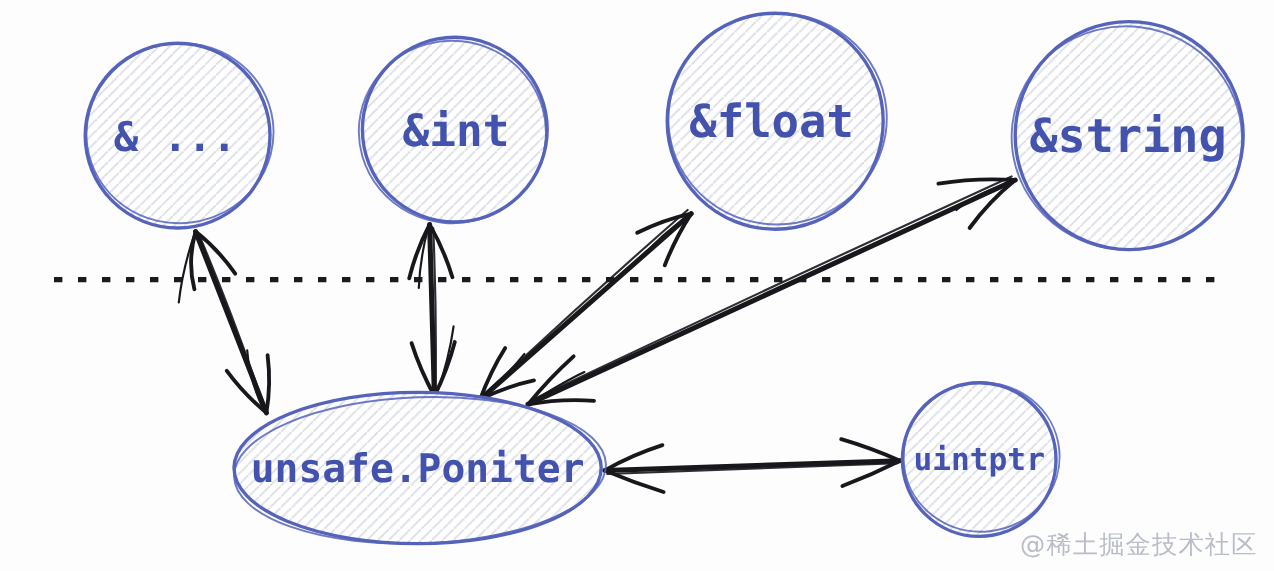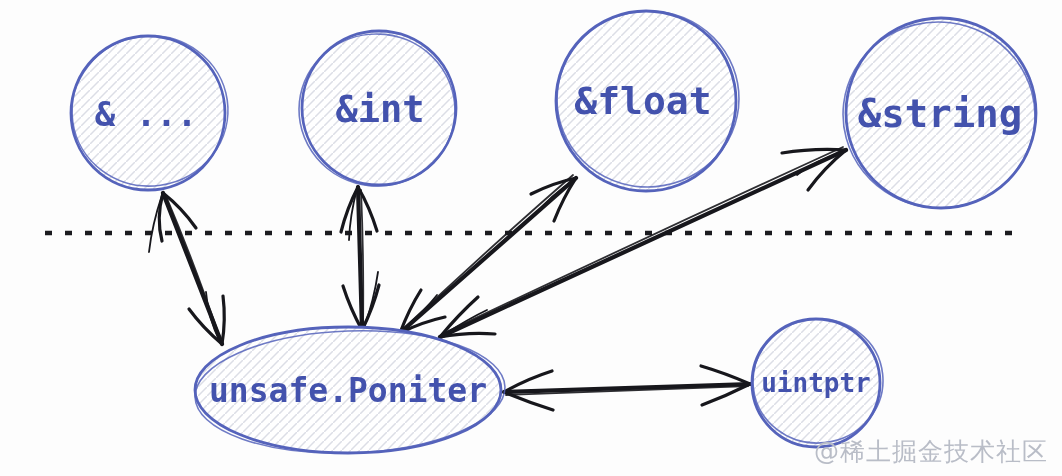--- a/index.html
+++ b/index.html
@@ -18,21 +18,21 @@
   svg { display: block; }
   .node-label {
     font-family: "DejaVu Sans Mono", "Liberation Mono", monospace;
     font-weight: bold;
     fill: #4352ad;
   }
   .watermark {
     position: absolute;
     right: 14px;
     bottom: 8px;
-    font-size: 25px;
+    font-size: 21px;
     letter-spacing: 1px;
     color: #b9bdc7;
     font-family: "DejaVu Sans", "Liberation Sans", sans-serif;
     user-select: none;
   }
 </style>
 </head>
 <body>
 
 <div class="stage">

